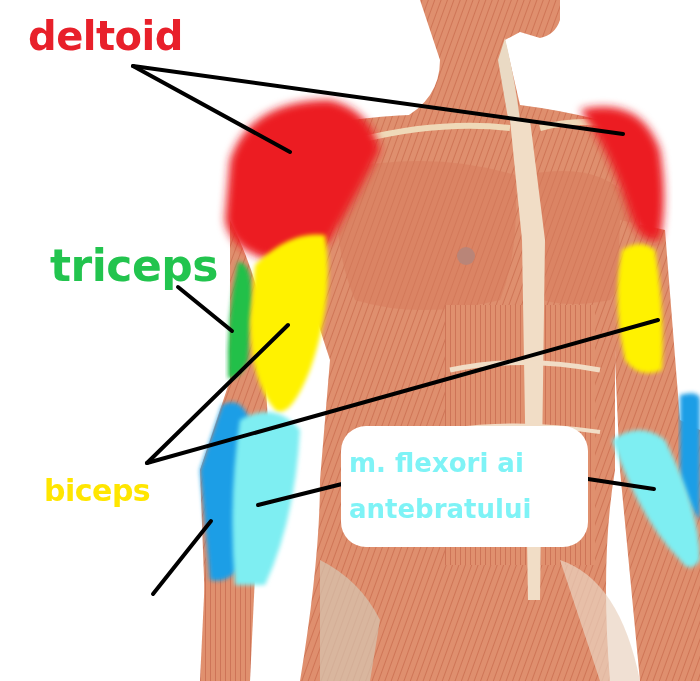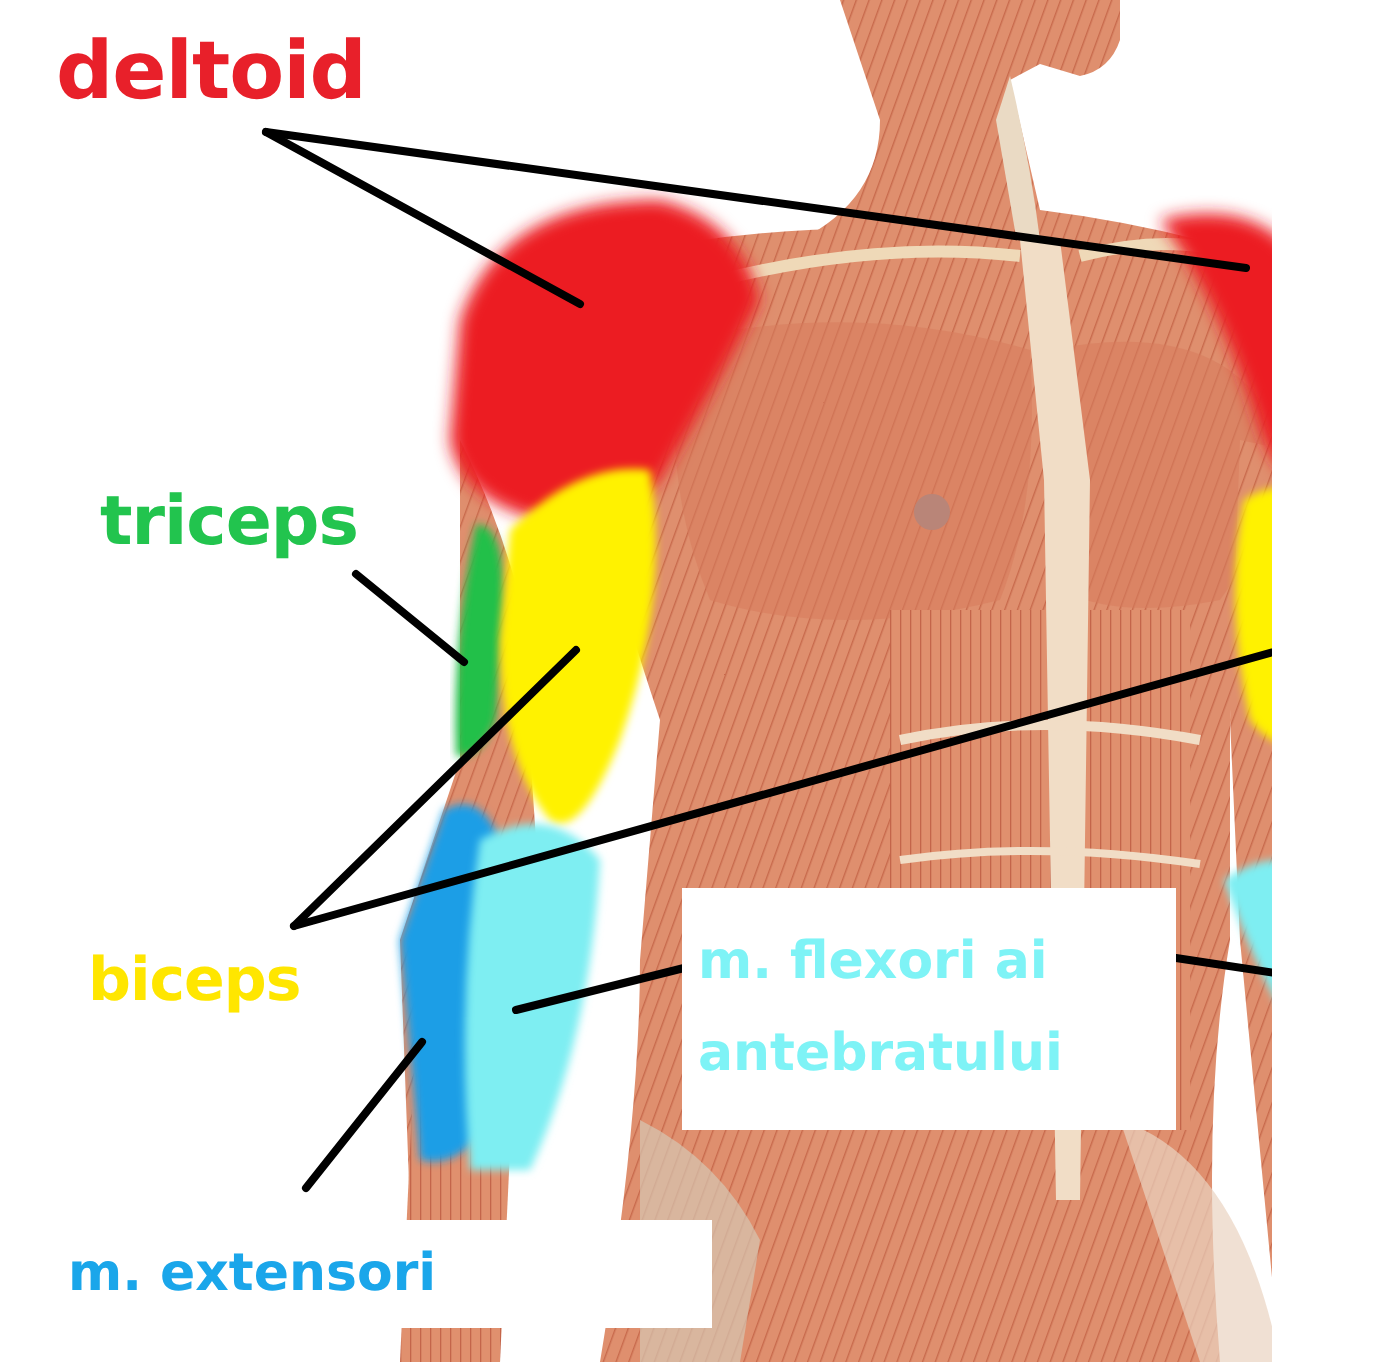--- a/index.html
+++ b/index.html
@@ -1,39 +1,39 @@
 <!DOCTYPE html>
 <html><head>
   <meta charset="utf-8">
   <style>
     html, body { margin: 0; padding: 0; background: #ffffff; }
     .stage {
       position: relative;
-      width: 636px;
+      width: 700px;
       height: 681px;
       overflow: hidden;
       background: #ffffff;
       font-family: "DejaVu Sans", sans-serif;
     }
     svg.figure { position: absolute; left: 0; top: 0; }
     .label {
       position: absolute;
       font-weight: bold;
       white-space: nowrap;
       letter-spacing: -0.5px;
       line-height: 1;
     }
     .lbl-deltoid { left: 28px; top: 16px; font-size: 40px; }
-    .lbl-triceps { left: 50px; top: 244px; font-size: 34px; }
+    .lbl-triceps { left: 50px; top: 244px; font-size: 44px; }
     .lbl-biceps  { left: 44px; top: 476px; font-size: 30px; }
     .box {
       position: absolute;
       background: #ffffff;
     }
-    .box-flexori { left: 341px; top: 444px; width: 247px; height: 121px; }
+    .box-flexori { left: 341px; top: 426px; width: 247px; height: 121px; border-radius: 25px; }
     .box-extensori { left: 28px; top: 610px; width: 328px; height: 54px; }
     .lbl-flexori {
       position: absolute; left: 8px; top: 14px;
       font-size: 26px; font-weight: bold; line-height: 46px;
       white-space: normal; width: 235px;
     }
     .lbl-extensori {
       position: absolute; left: 6px; top: 12px;
       font-size: 26px; font-weight: bold;
     }
@@ -138,17 +138,14 @@
   </svg>
 
   <div class="label lbl-deltoid" style="color:#e8202a;">deltoid</div>
   <div class="label lbl-triceps" style="color:#22c44e;">triceps</div>
   <div class="label lbl-biceps" style="color:#ffe600;">biceps</div>
 
   <div class="box box-flexori">
     <div class="lbl-flexori" style="color:#7ef3f6;">m. flexori ai antebratului</div>
   </div>
 
-  <div class="box box-extensori">
-    <div class="lbl-extensori" style="color:#1aa6ea;">m. extensori</div>
-  </div>
 
 </div>
 
 </body></html>

